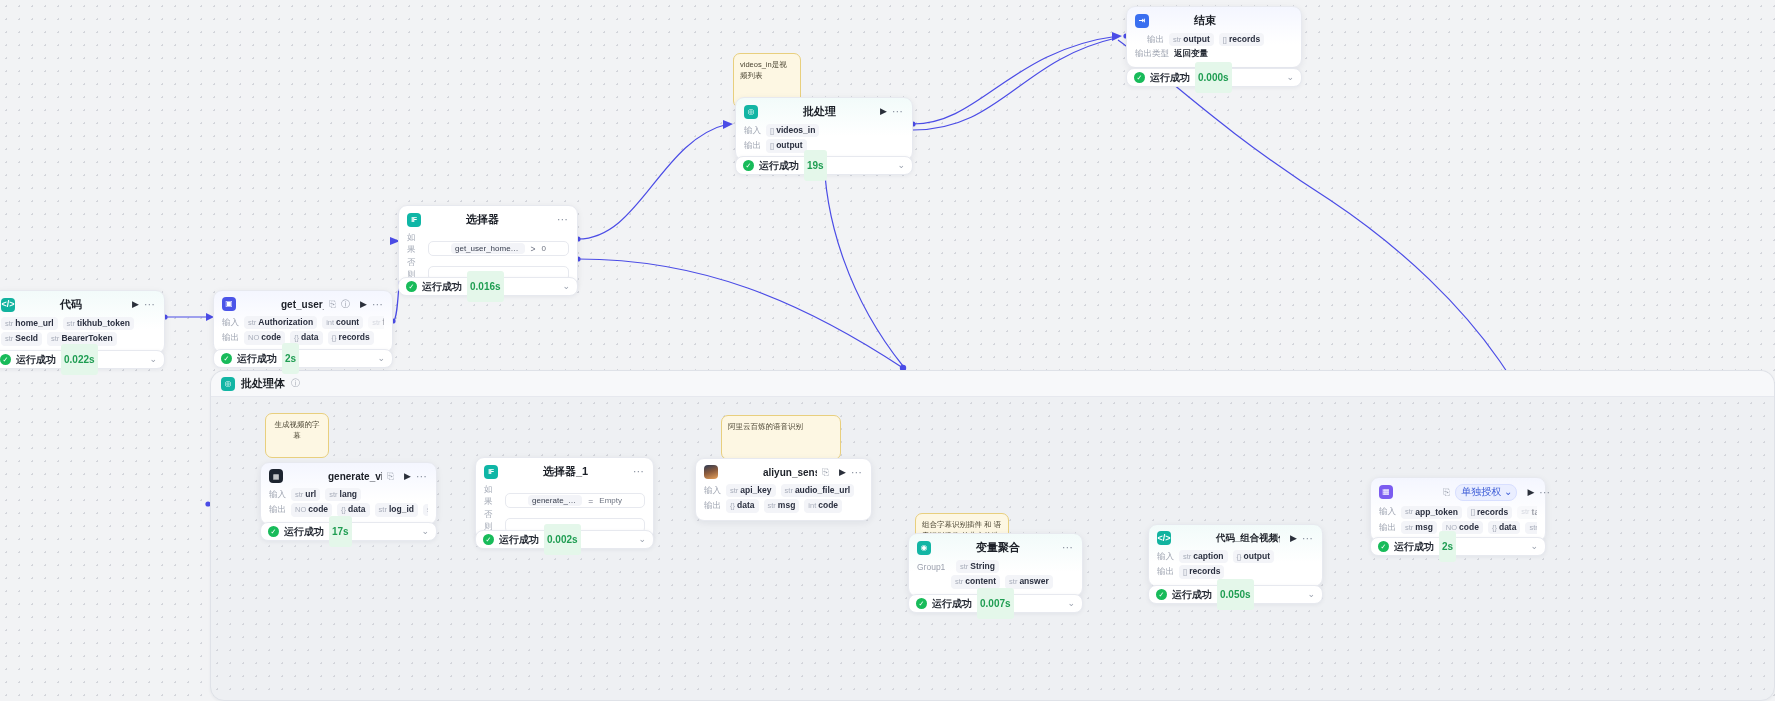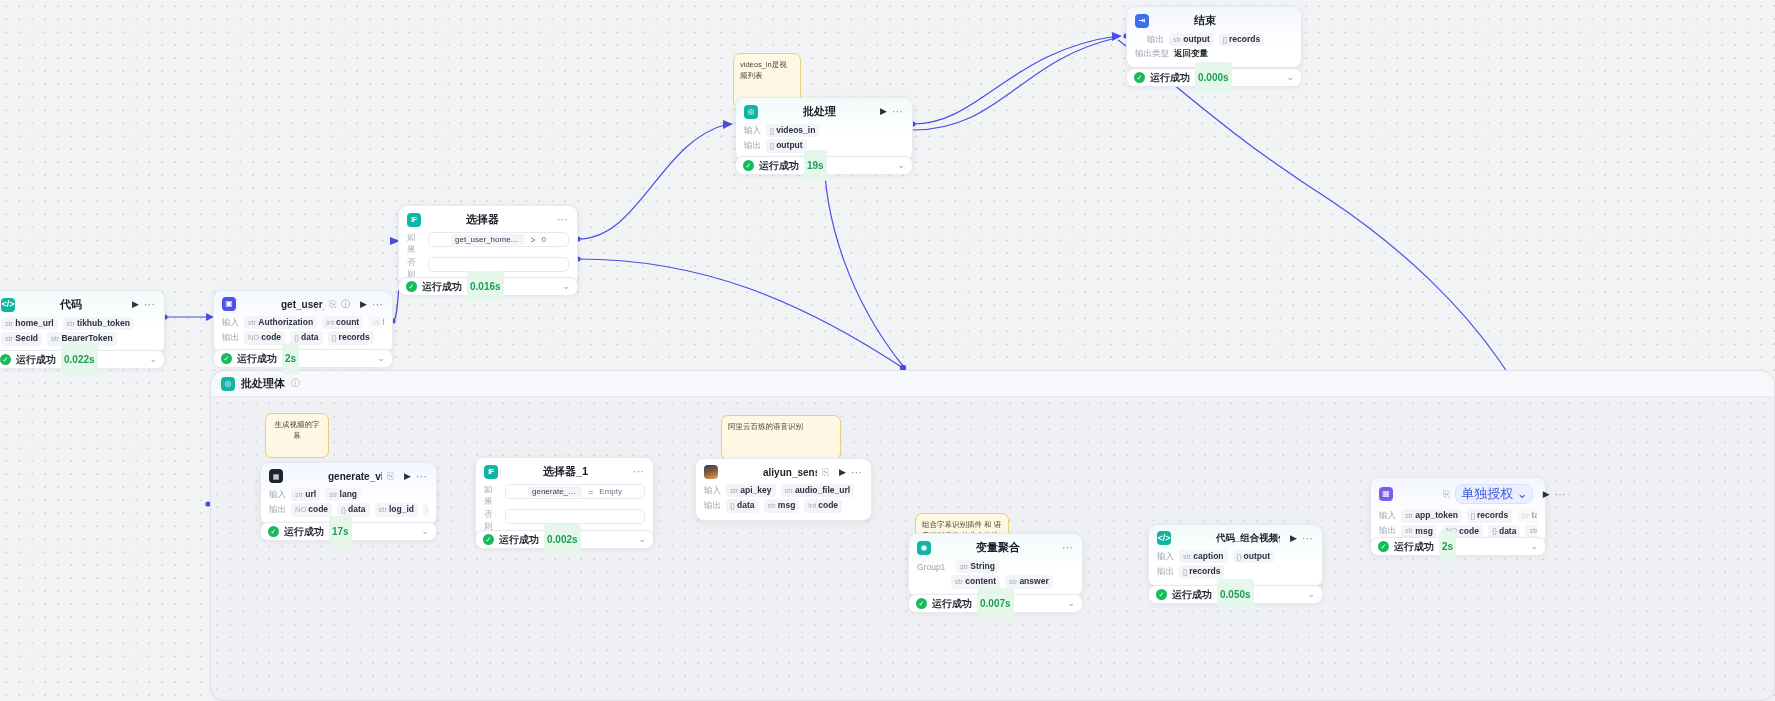--- a/index.html
+++ b/index.html
@@ -72,21 +72,21 @@
   .nicon.dark   { background: #1d2430; font-size: 7px; }
   .nicon.code   { background: #11b39f; font-size: 9px; }
 
   .ntitle {
     font-size: 11px; font-weight: 700; color: #1b1f27;
     white-space: nowrap; overflow: hidden; text-overflow: clip; padding-left: 40px;
   }
   .ntitle.sm { font-size: 10px; }
   .head-mini { font-size: 9px; color: #9aa0ad; line-height: 1; }
   .badge-auth {
-    font-size: 13px; color: #3b5bd6; background: #eaeeff;
+    font-size: 10px; color: #3b5bd6; background: #eaeeff;
     border: 1px solid #d8dfff; border-radius: 8px;
     padding: 1px 4px 1px 5px; white-space: nowrap; line-height: 1.25;
   }
   .head-spacer { flex: 1 1 auto; }
   .play { font-size: 9px; color: #2a2f3a; line-height: 1; }
   .dots { font-size: 11px; color: #8c93a1; letter-spacing: 1px; line-height: .6; }
 
   
   .port-row { display: flex; align-items: center; gap: 5px; margin-top: 2px; flex-wrap: nowrap; overflow: hidden; }
   .port-label { font-size: 8.5px; color: #9ba1ae; flex: 0 0 auto; }
@@ -94,21 +94,21 @@
     display: inline-flex; align-items: center; gap: 2px;
     background: #f3f4f8; border-radius: 4px;
     padding: 1px 4px;
     font-size: 8.5px; color: #2b3040; font-weight: 700;
     white-space: nowrap; line-height: 1.35;
   }
   .chip .ty { color: #a9aebb; font-weight: 400; font-size: 7.5px; }
   .chip.faded { opacity: .45; }
 
   
-  .cond-row { display: flex; align-items: flex-start; gap: 8px; margin-top: 1px; }
+  .cond-row { display: flex; align-items: flex-end; gap: 8px; margin-top: 1px; }
   .cond-lab { font-size: 8.5px; color: #a6acb8; flex: 0 0 auto; width: 13px; }
   .cond-box {
     flex: 1 1 auto; height: 15px; border: 1px solid #e7e9ef; border-radius: 5px;
     display: flex; align-items: center; gap: 6px; padding: 0 22px; background: #fff;
     overflow: hidden;
   }
   .cond-pill {
     background: #f3f4f8; border-radius: 4px; padding: 1px 4px;
     font-size: 8px; color: #3a4050; max-width: 74px; overflow: hidden;
     white-space: nowrap; text-overflow: ellipsis;

